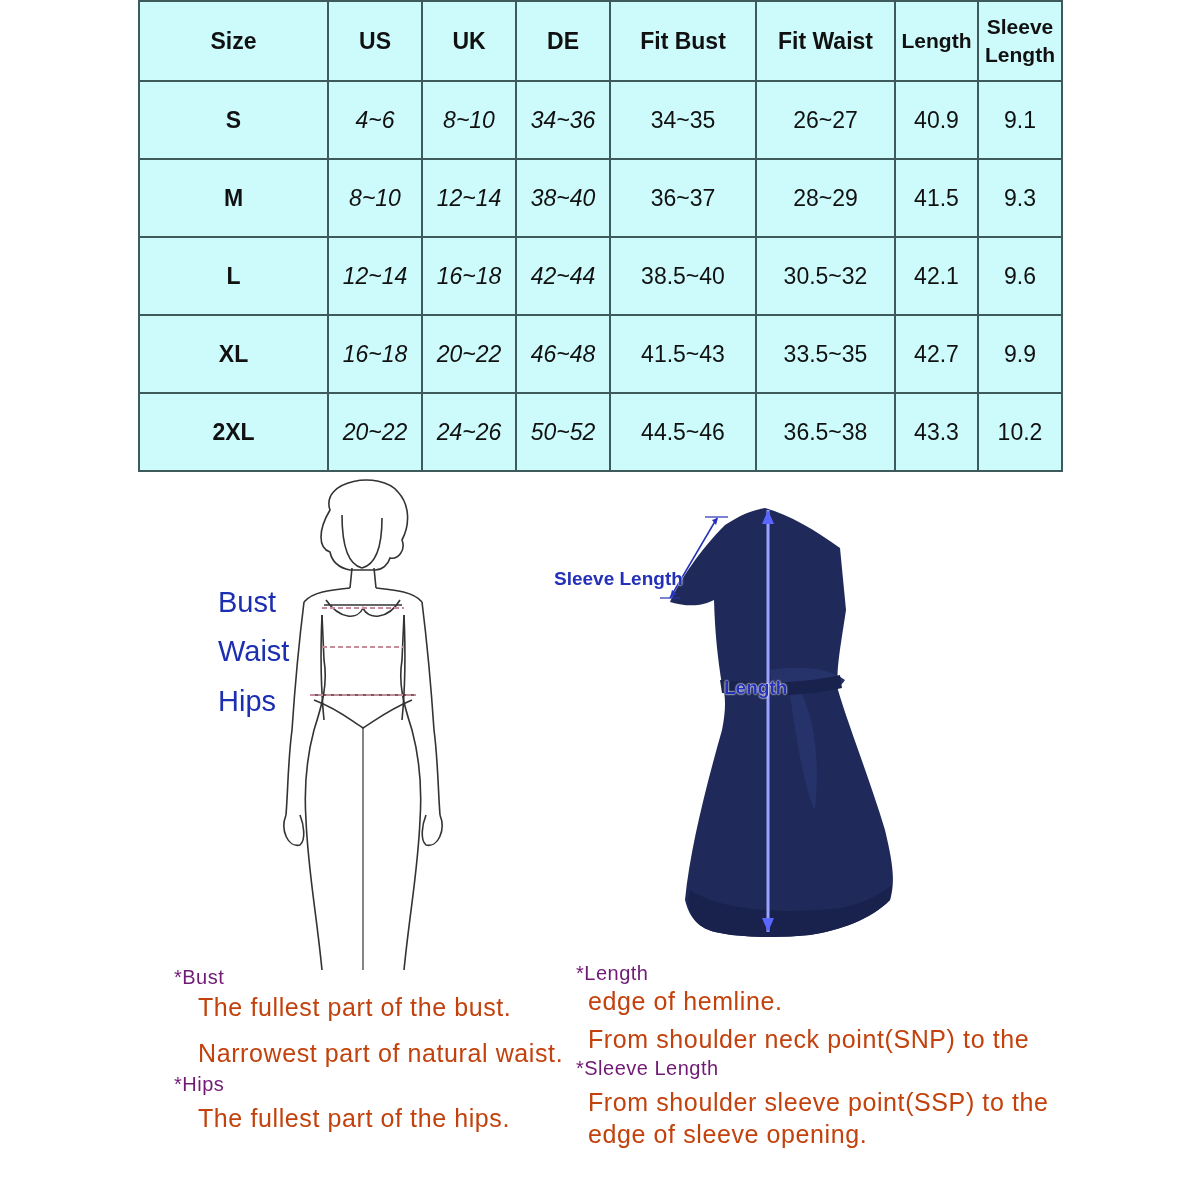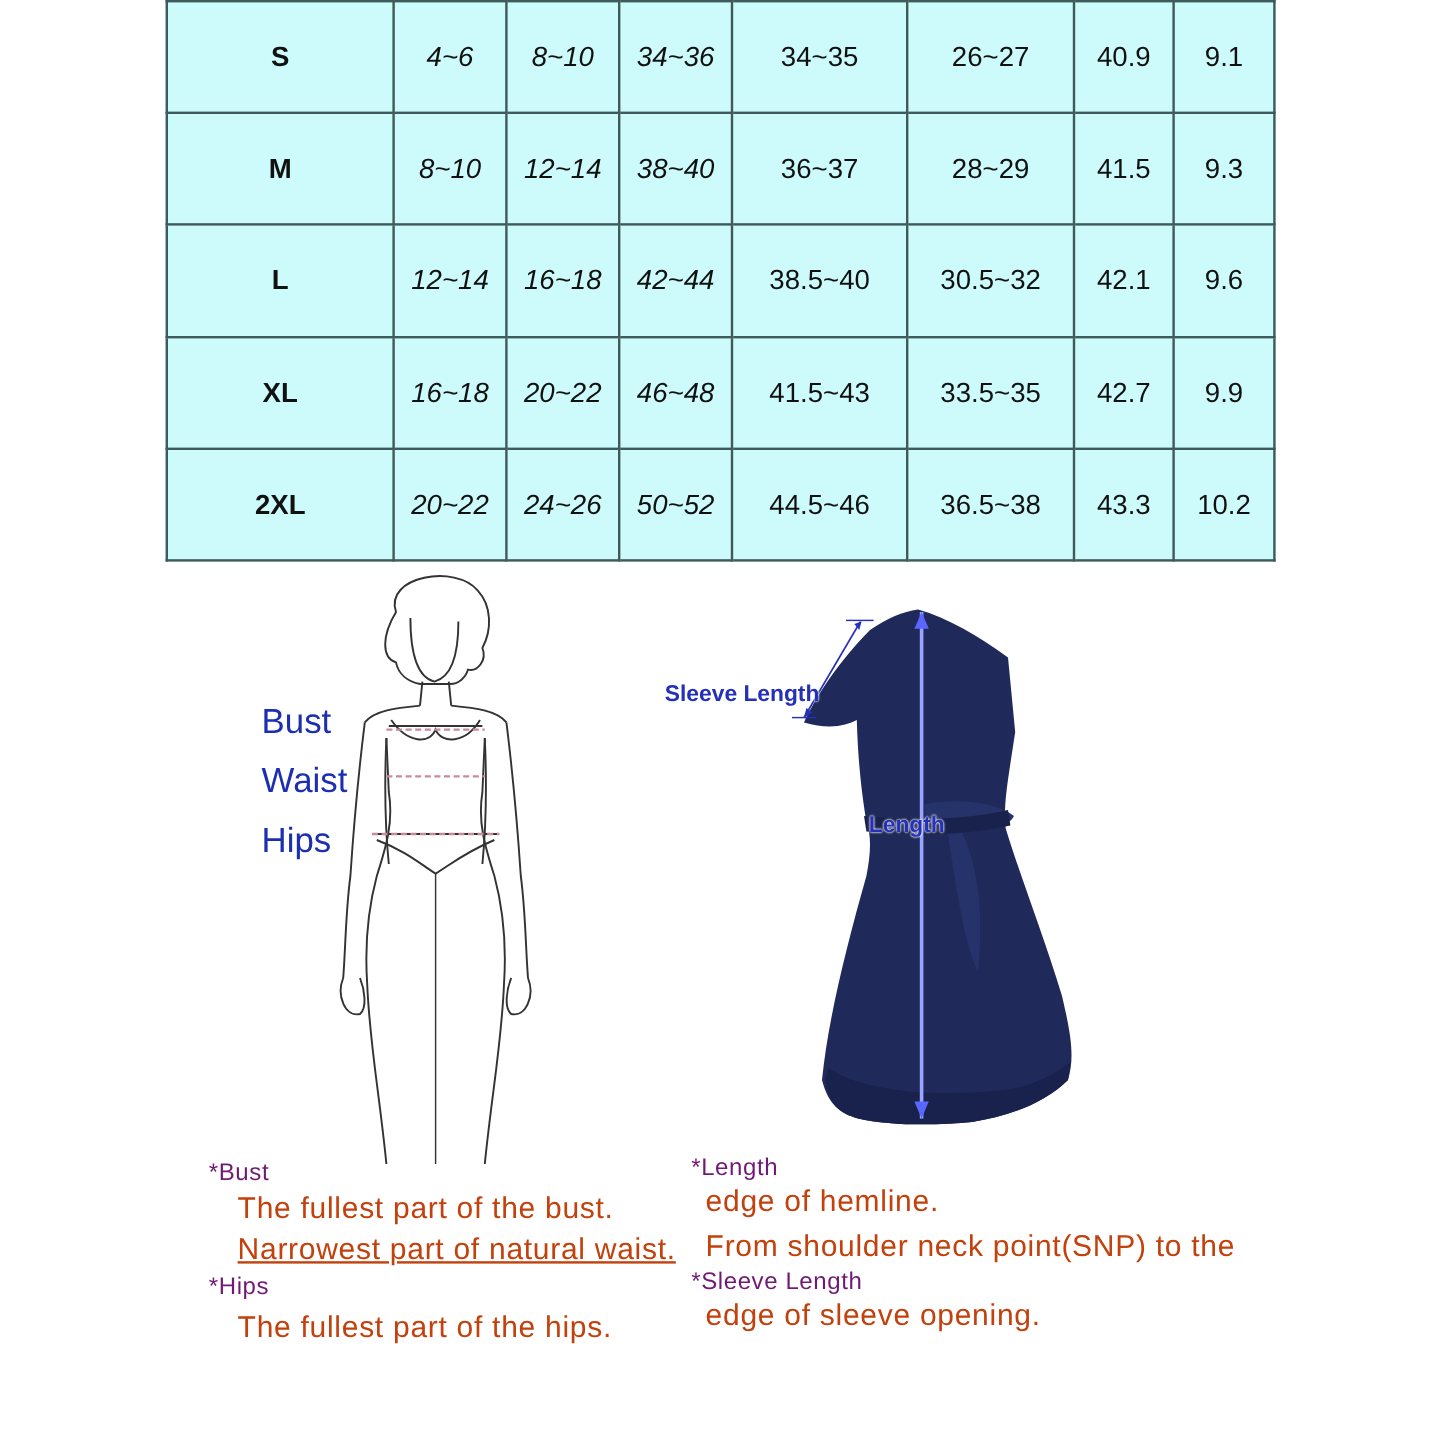--- a/index.html
+++ b/index.html
@@ -40,20 +40,33 @@
     <col style="width:189px">
       <col style="width:94px">
       <col style="width:94px">
       <col style="width:94px">
     <col style="width:146px">
       <col style="width:139px">
       <col style="width:83px">
       <col style="width:84px">
   </colgroup>
   <tbody>
+      <tr class="head">
+    <th>Size</th>
+    <th>US</th>
+    <th>UK</th>
+    <th>DE</th>
+    <th>Fit Bust</th>
+    <th>Fit Waist</th>
+    <th class="small">Length</th>
+    <th class="small">
+      <span>Sleeve</span><br>
+      <span>Length</span>
+    </th>
+  </tr>
 
   <tr>
     <td class="size-cell">S</td>
     <td class="conv">4~6</td>
     <td class="conv">8~10</td>
     <td class="conv">34~36</td>
     <td>34~35</td>
     <td>26~27</td>
     <td>40.9</td>
     <td>9.1</td>
@@ -173,24 +186,25 @@
     <path d="M172 30 L178 28 L176 35 Z" fill="#2430b8"></path>
     <path d="M130 108 L132 100 L137 104 Z" fill="#2430b8"></path>
   </svg>
   <span class="dress-label" style="left:554px; top:568px;">Sleeve Length</span>
   <span class="dress-label" style="left:724px; top:677px;">Length</span>
 </div>
 
 <div class="notes" style="left:174px; top:966px;">
   <div class="note-title">*Bust</div>
   <div class="note-desc" style="margin-left:24px; margin-top:2px;">The fullest part of the bust.</div>
-  <div class="note-desc" style="margin-left:24px; margin-top:2px;text-decoration:underline;">Narrowest part of natural waist.</div>
+  <div class="note-desc" style="margin-left:24px; margin-top:14px;">Narrowest part of natural waist.</div>
   <div class="note-title" style="margin-top:4px;">*Hips</div>
   <div class="note-desc" style="margin-left:24px; margin-top:6px;">The fullest part of the hips.</div>
 </div>
 
 <div class="notes" style="left:576px; top:962px;">
   <div class="note-title">*Length</div>
   <div class="note-desc" style="margin-left:12px;">edge of hemline.</div>
   <div class="note-desc" style="margin-left:12px; margin-top:6px;">From shoulder neck point(SNP) to the</div>
   <div class="note-title" style="margin-top:2px;">*Sleeve Length</div>
+  <div class="note-desc" style="margin-left:12px; margin-top:6px;">From shoulder sleeve point(SSP) to the</div>
   <div class="note-desc" style="margin-left:12px;">edge of sleeve opening.</div>
 </div>
 
 </body></html>

